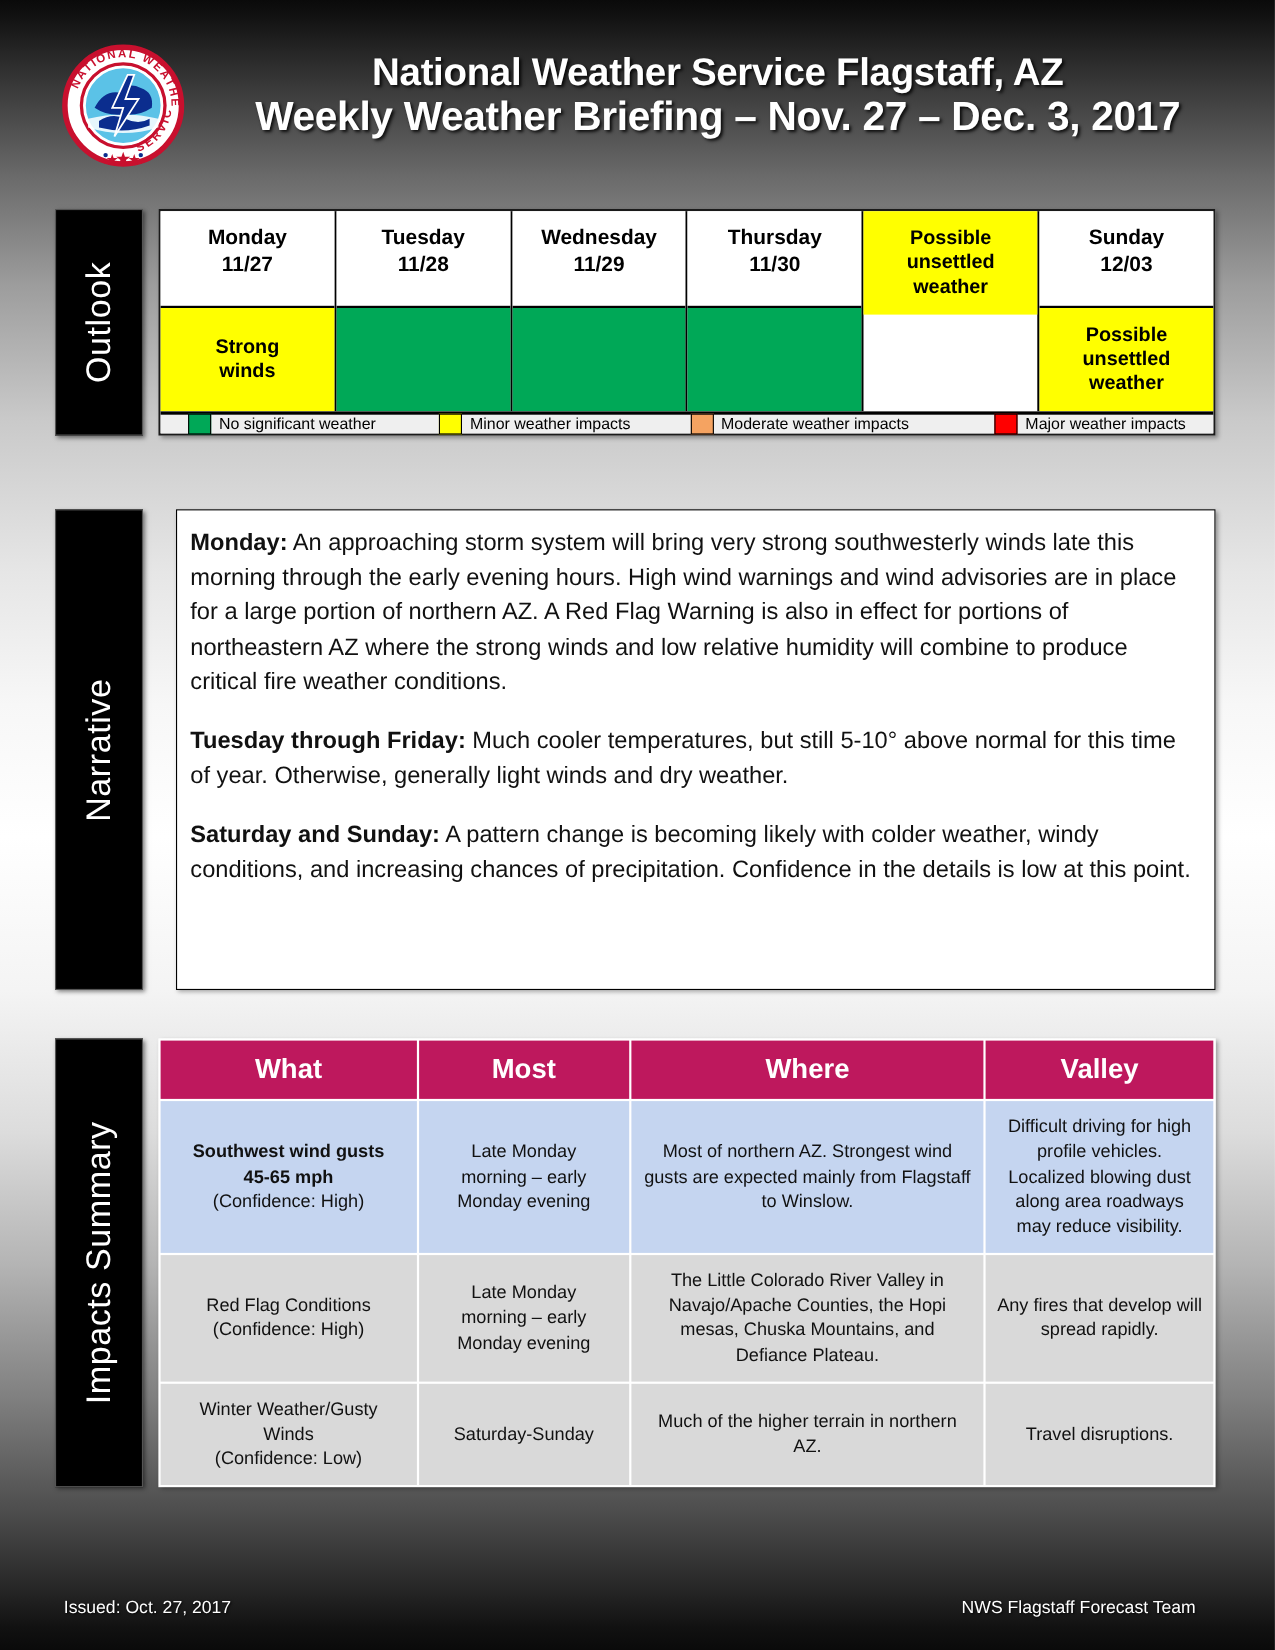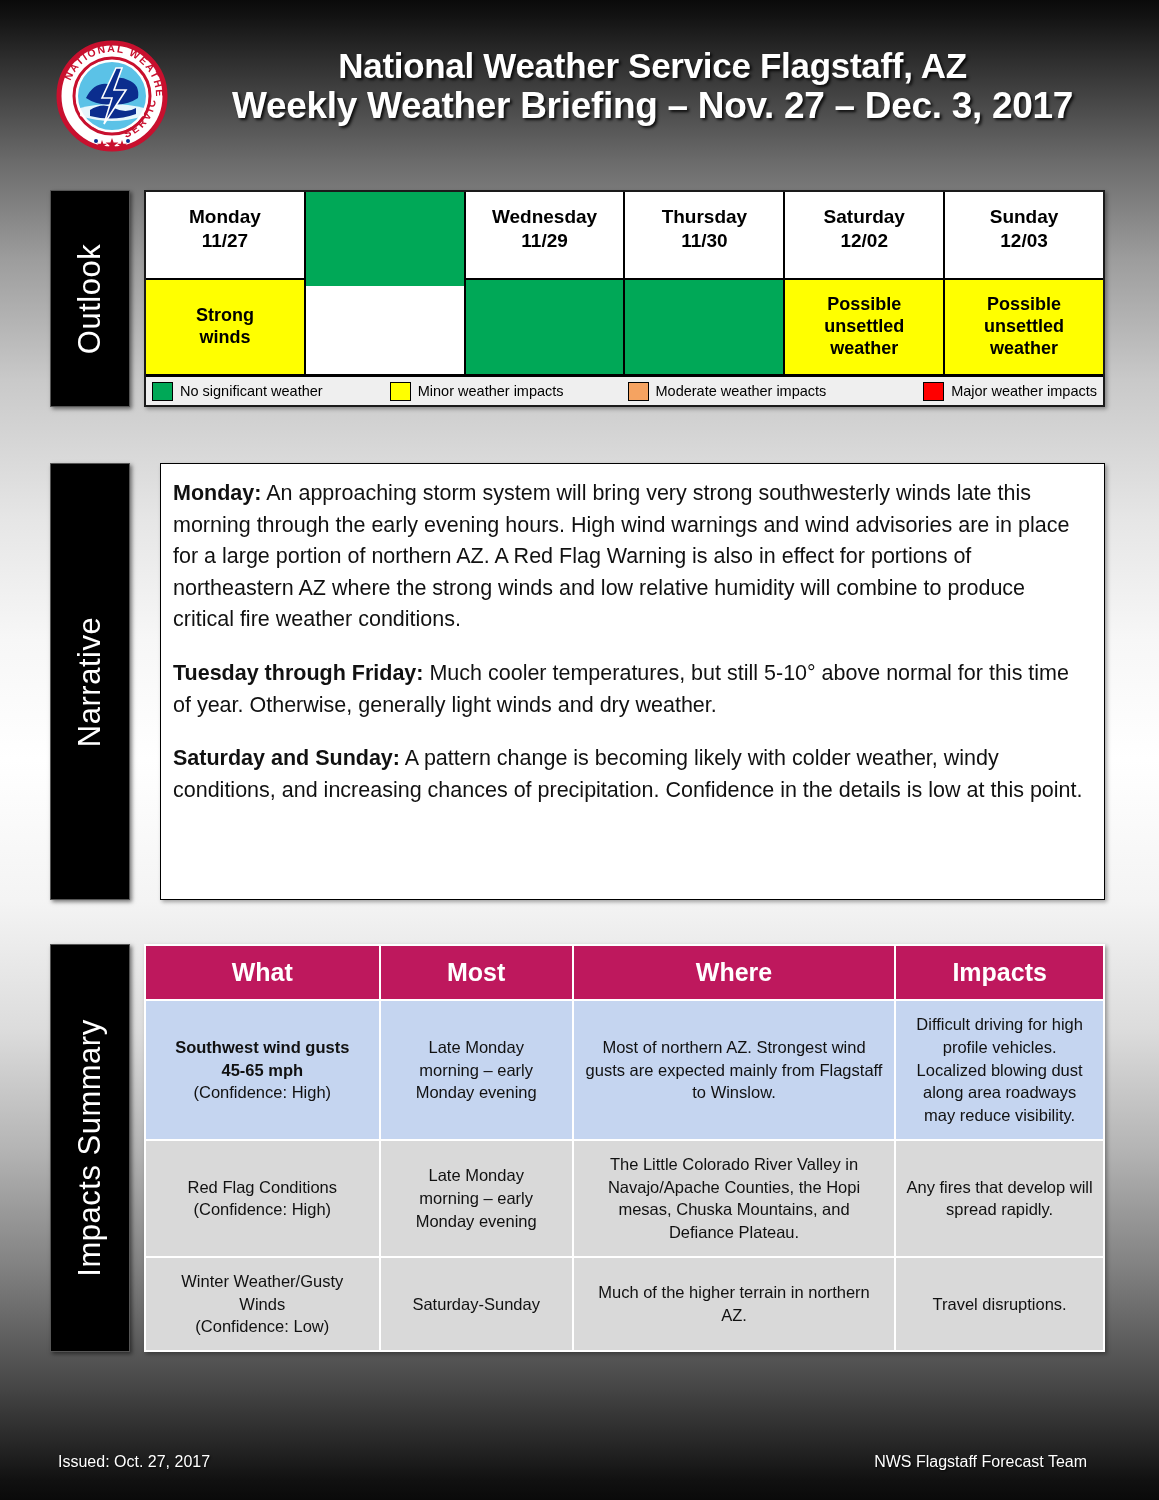--- a/index.html
+++ b/index.html
@@ -119,22 +119,22 @@
     font-weight: bold;
     color: #000;
     line-height: 1.22;
     padding: 2px 4px;
   }
   .legend-bar {
     background: #efefef;
     border-top: 3px solid #000;
     display: flex;
     align-items: center;
-    padding: 5px 0;
-    height: 31px;
+    padding: 5px 19px;
+    height: 20px;
   }
   .legend-item {
     flex: 1;
     display: flex;
     align-items: center;
     gap: 7px;
     justify-content: flex-start;
     padding-left: 6px;
   }
   .legend-item.right-align { justify-content: flex-end; padding-right: 6px; }
@@ -259,32 +259,32 @@
   <div class="side-label">
     <span class="side-label-text">Outlook</span>
   </div>
   <div class="outlook-body">
     <div class="outlook-grid" id="outlook-grid">
         <div class="day-col">
           <div class="day-head">Monday<br>11/27</div>
           <div class="day-cell" style="background: rgb(255, 255, 0);">Strong<br>winds</div>
         </div>
         <div class="day-col">
+          <div class="day-head">Tuesday<br>11/28</div>
           <div class="day-cell" style="background: rgb(0, 168, 87);"></div>
         </div>
         <div class="day-col">
           <div class="day-head">Wednesday<br>11/29</div>
           <div class="day-cell" style="background: rgb(0, 168, 87);"></div>
         </div>
         <div class="day-col">
           <div class="day-head">Thursday<br>11/30</div>
           <div class="day-cell" style="background: rgb(0, 168, 87);"></div>
         </div>
         <div class="day-col">
-          <div class="day-head">Saturday<br>12/02</div>
           <div class="day-cell" style="background: rgb(255, 255, 0);">Possible<br>unsettled<br>weather</div>
         </div>
         <div class="day-col">
           <div class="day-head">Sunday<br>12/03</div>
           <div class="day-cell" style="background: rgb(255, 255, 0);">Possible<br>unsettled<br>weather</div>
         </div>
       </div>
     <div class="legend-bar" id="legend-bar">
         <div class="legend-item">
           <span class="swatch" style="background: rgb(0, 168, 87);"></span>
@@ -321,21 +321,21 @@
   <div class="side-label">
     <span class="side-label-text">Impacts Summary</span>
   </div>
   <div class="impacts-body">
     <table class="impacts">
       <thead>
           <tr id="impacts-head">
             <th class="col-what">What</th>
             <th class="col-when">Most</th>
             <th class="col-where">Where</th>
-            <th class="col-impacts">Impacts</th>
+            <th class="col-impacts">Valley</th>
           </tr>
         </thead>
       <tbody id="impacts-body-rows">
           <tr class="row-blue">
             <td>
               <div style="font-weight: bold;">Southwest wind gusts<br>45-65 mph</div>
               <div>(Confidence:  High)</div>
             </td>
             <td>Late Monday<br>morning – early<br>Monday evening</td>
             <td>Most of northern AZ. Strongest wind gusts are expected mainly from Flagstaff to Winslow.</td>

